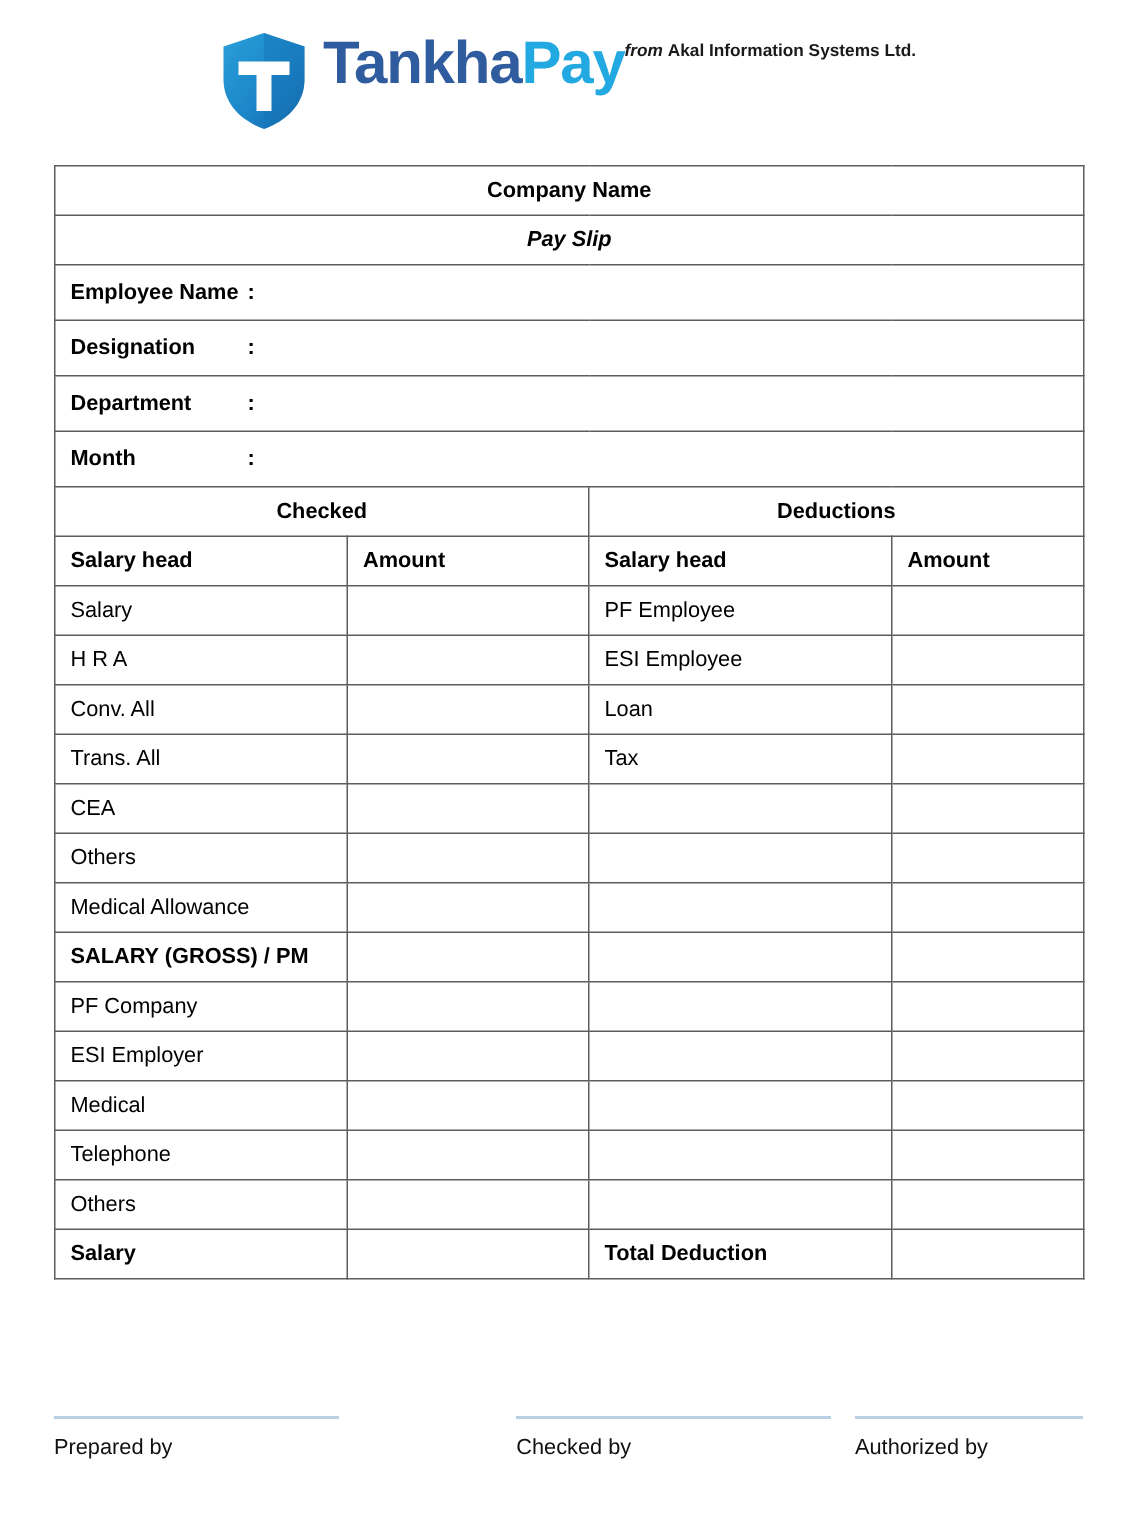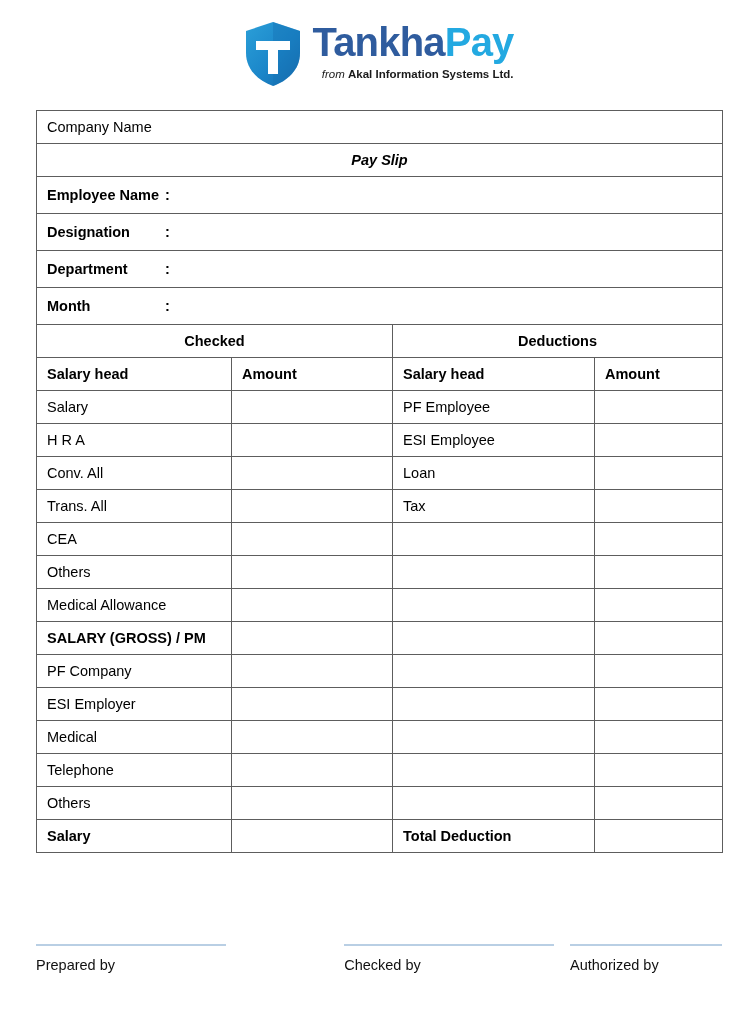--- a/index.html
+++ b/index.html
@@ -30,21 +30,20 @@
     align-items: flex-start;
   }
   .shield {
     width: 62px;
     height: 68px;
     margin-right: 8px;
     flex: none;
   }
   .wordmark-block {
     display: flex;
-    flex-direction: column;
     justify-content: space-between;
     padding-top: 2px;
   }
   .wordmark {
     font-size: 40px;
     font-weight: bold;
     letter-spacing: -0.8px;
     line-height: 1;
     white-space: nowrap;
   }
@@ -53,21 +52,21 @@
   .tagline {
     font-size: 11.5px;
     line-height: 1;
     margin-top: 7px;
     text-align: right;
     white-space: nowrap;
     color: #1a1a1a;
   }
   .tagline .from {
     font-style: italic;
-    font-weight: normal;
+    font-weight: bold;
   }
   .tagline .company {
     font-weight: bold;
   }
 
   
   .sheet {
     position: absolute;
     left: 36px;
     top: 110px;
@@ -82,23 +81,23 @@
     border: 1px solid #5d5d5d;
     padding: 0 10px;
     font-size: 14.5px;
     height: 32px;
     vertical-align: middle;
     background: #ffffff;
   }
 
   .row-company td {
     background: #9cc0e4;
-    text-align: left;
+    text-align: center;
     font-size: 21px;
-    font-weight: normal;
+    font-weight: bold;
     height: 66px;
   }
   .row-payslip td {
     background: #dfe9f6;
     text-align: center;
     font-size: 17px;
     font-weight: bold;
     height: 42px;
     font-style: italic;
   }

